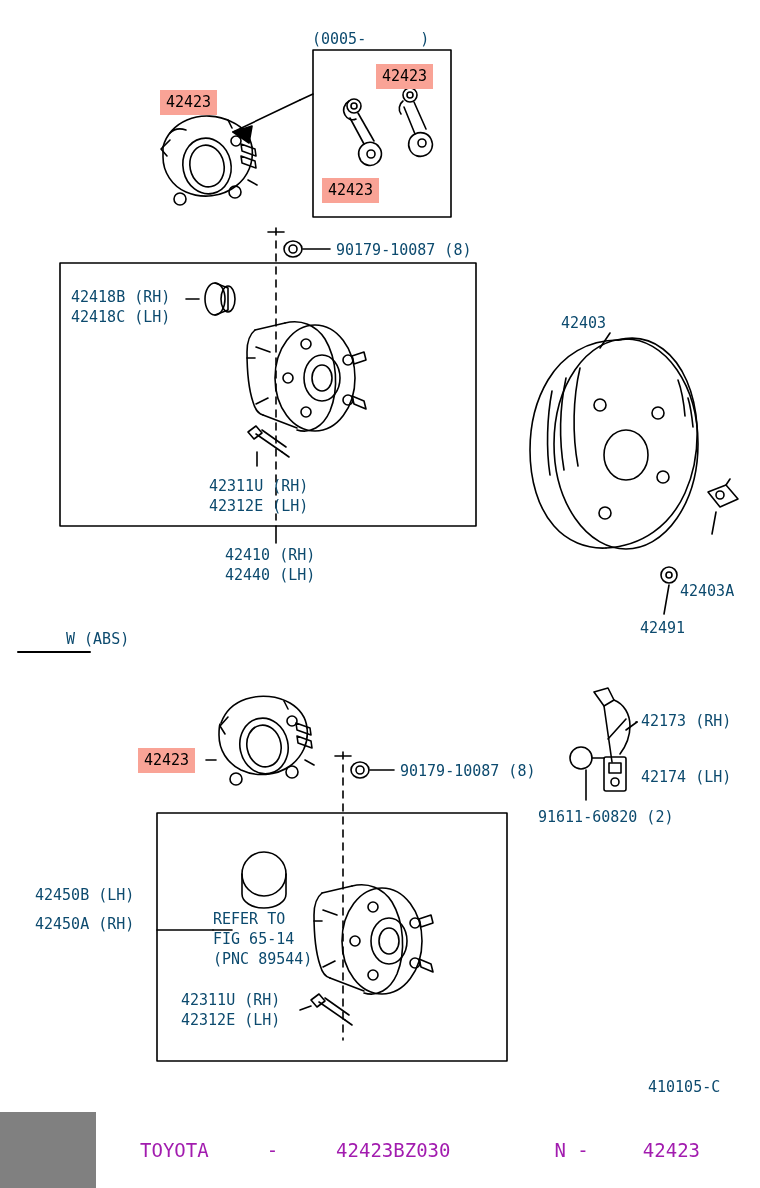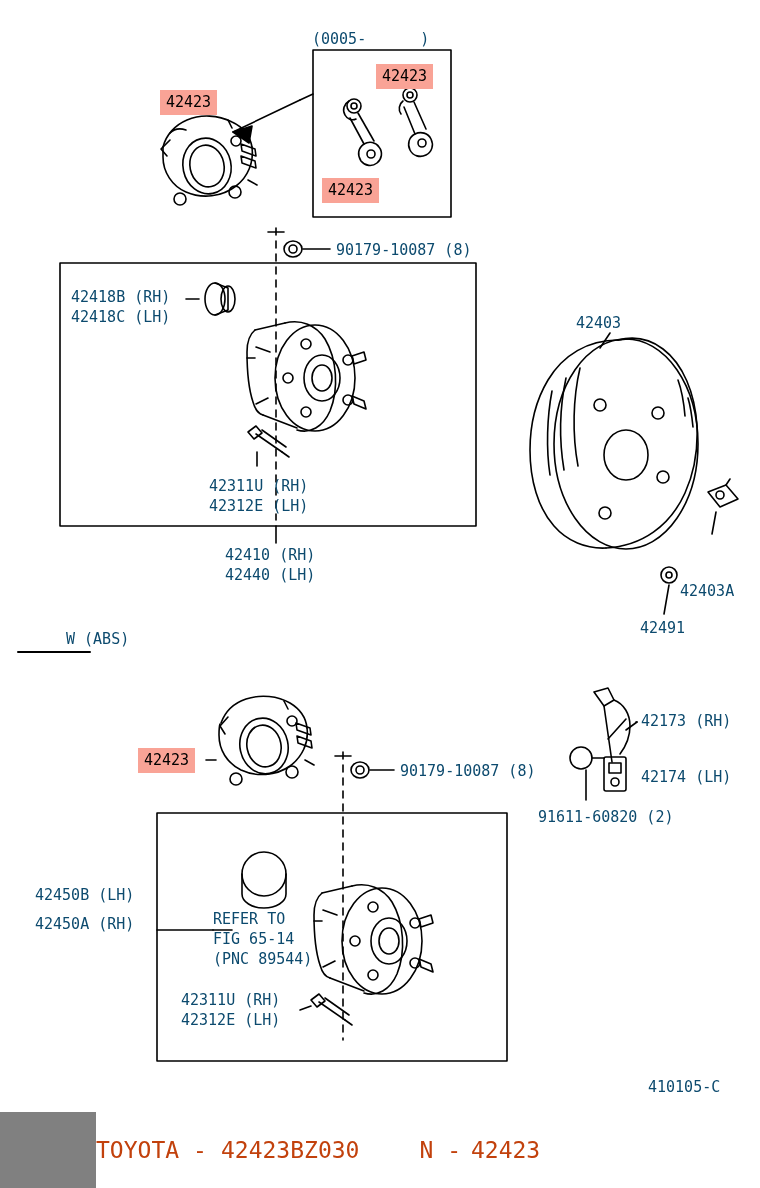--- a/index.html
+++ b/index.html
@@ -54,23 +54,24 @@
     left: 96px;
     top: 0;
     width: 664px;
     height: 76px;
     background: #ffffff;
     display: flex;
     align-items: center;
   }
   .footer-text {
     font-family: "DejaVu Sans Mono", monospace;
-    font-size: 23px;
-    color: #c2410c;
+    font-size: 19px;
+    color: #a21caf;
     white-space: pre;
+    padding-left: 44px;
   }
   .f-part { margin-left: 42px; }
   .f-right { margin-left: 60px; }
 </style>
 </head>
 <body>
 
 <svg id="diagram" viewBox="0 0 760 1188" xmlns="http://www.w3.org/2000/svg">
   <g fill="none" stroke="#000" stroke-width="1.6" stroke-linecap="round" stroke-linejoin="round">
 
@@ -289,21 +290,21 @@
 
 <div class="lbl" style="left:71px; top:288px;">42418B (RH)</div>
 <div class="lbl" style="left:71px; top:308px;">42418C (LH)</div>
 
 <div class="lbl" style="left:209px; top:477px;">42311U (RH)</div>
 <div class="lbl" style="left:209px; top:497px;">42312E (LH)</div>
 
 <div class="lbl" style="left:225px; top:546px;">42410 (RH)</div>
 <div class="lbl" style="left:225px; top:566px;">42440 (LH)</div>
 
-<div class="lbl" style="left:576px; top:314px;text-align:right;">42403</div>
+<div class="lbl" style="left:561px; top:314px;text-align:right;">42403</div>
 <div class="lbl" style="left:680px; top:536px;margin-top:46px;">42403A</div>
 <div class="lbl" style="left:640px; top:619px;">42491</div>
 
 <div class="lbl" style="left:18px; top:630px;margin-left:48px;">W (ABS)</div>
 
 <div class="hl" style="left:138px; top:748px;">42423</div>
 
 <div class="lbl" style="left:400px; top:762px;">90179-10087 (8)</div>
 
 <div class="lbl" style="left:641px; top:712px;">42173 (RH)</div>

